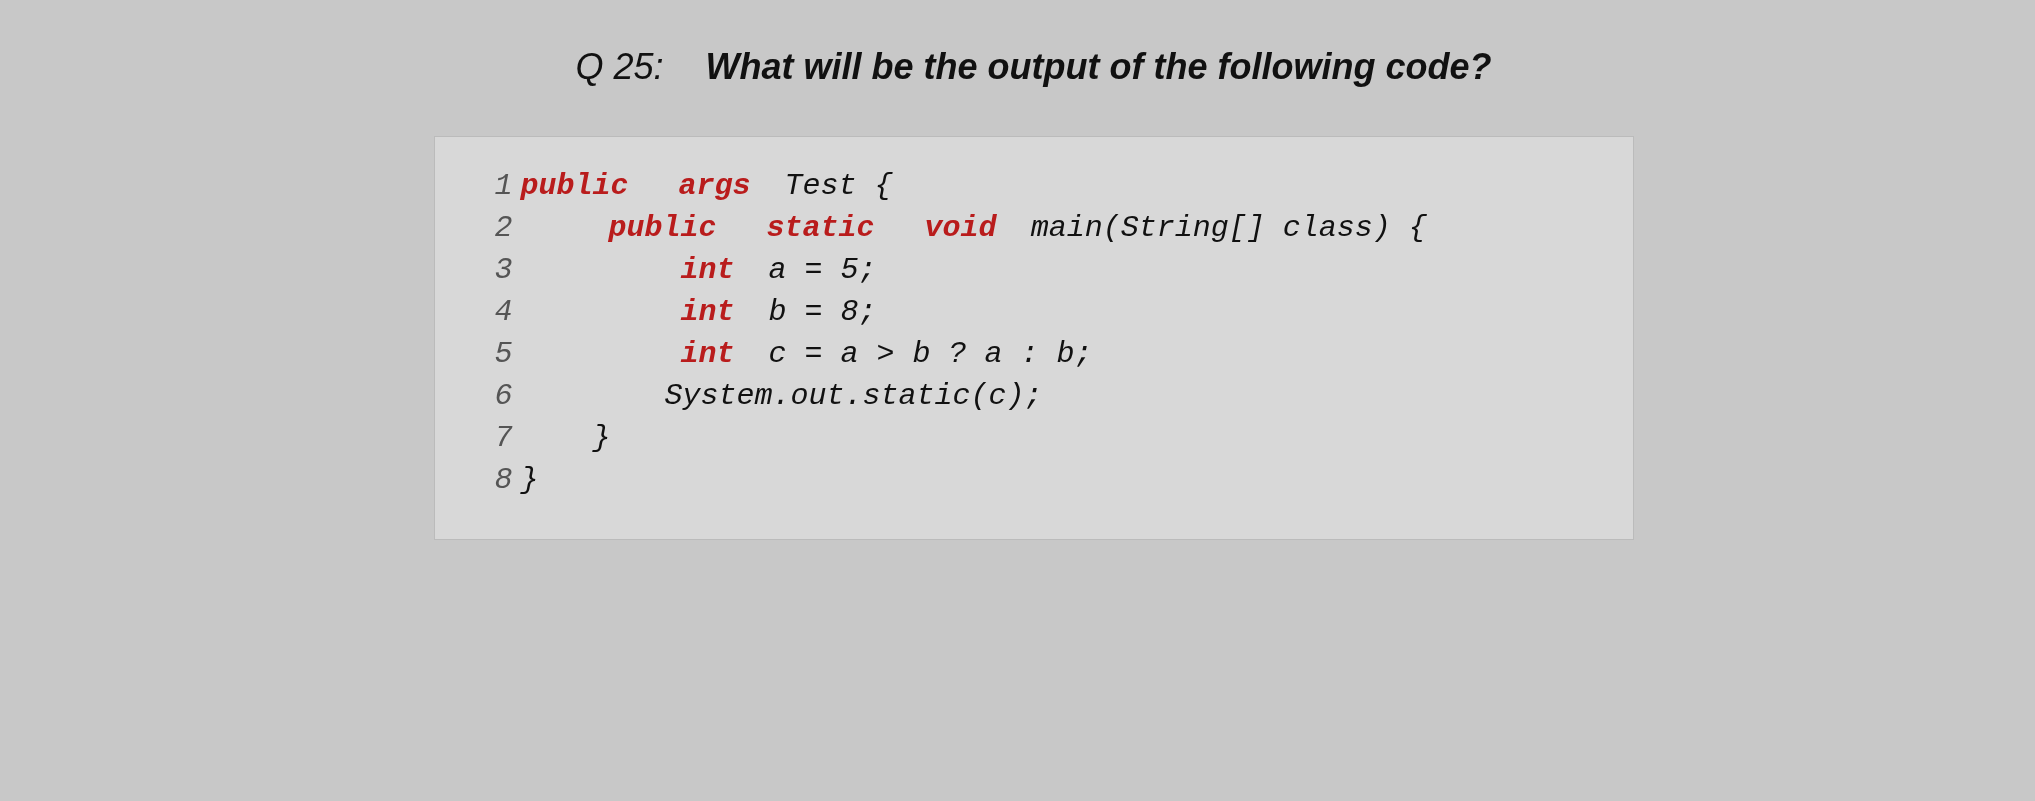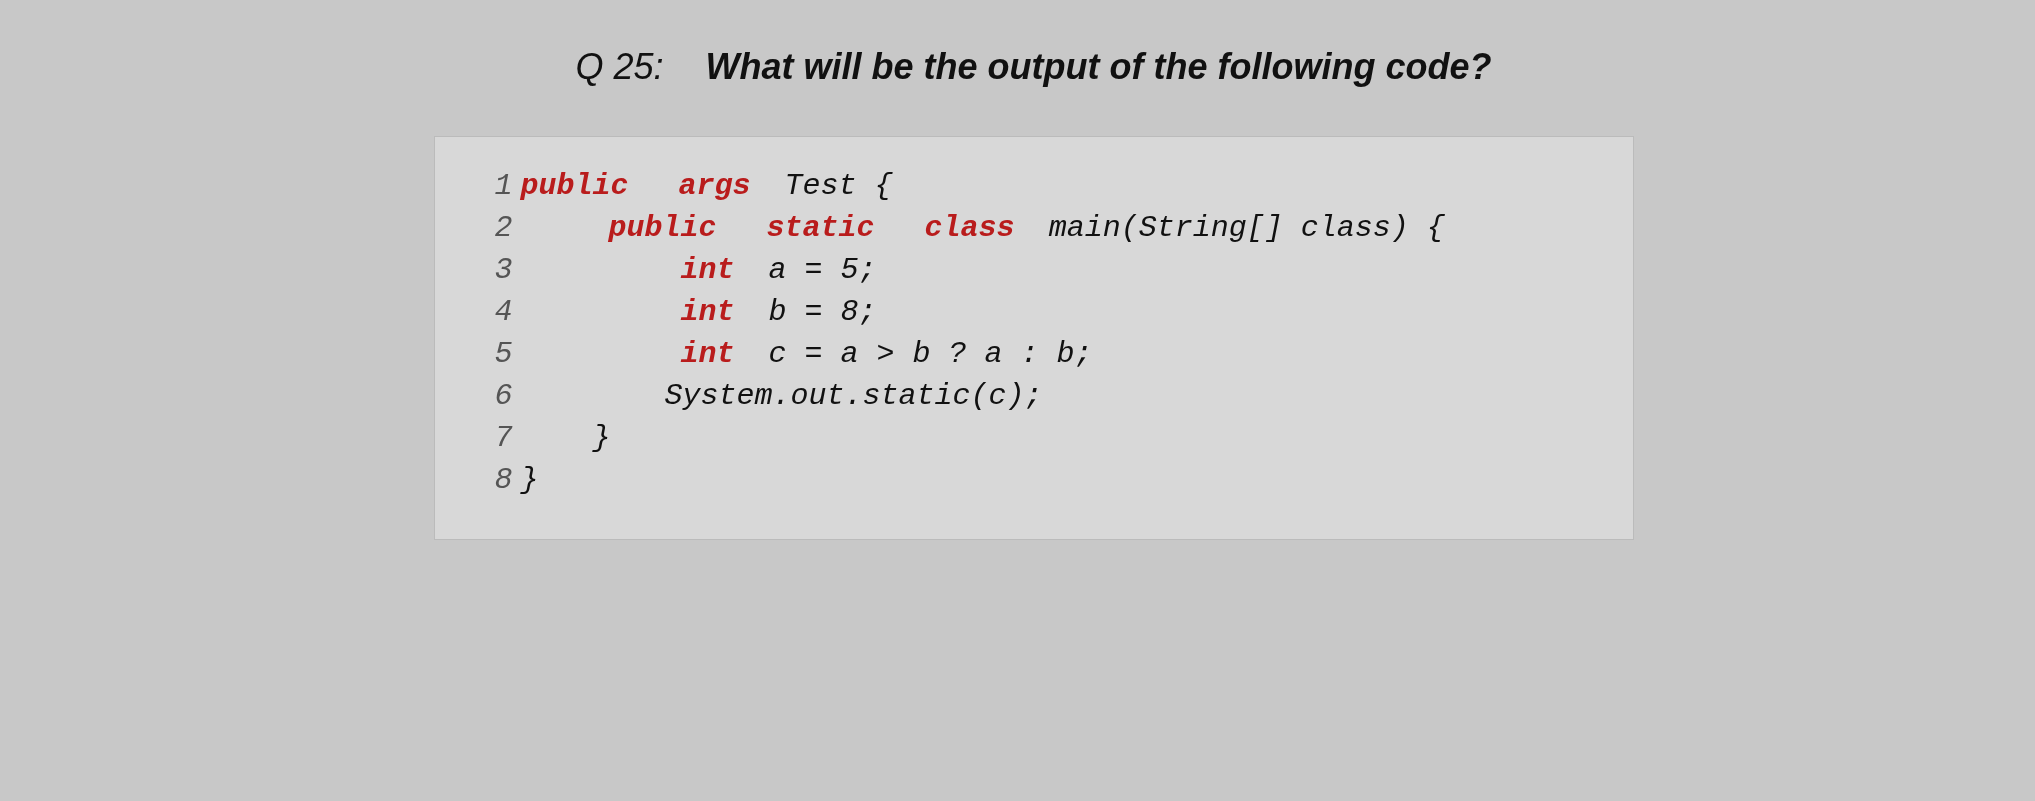--- a/index.html
+++ b/index.html
@@ -95,21 +95,21 @@
   <table class="code-table">
     <tbody>
 
       <tr>
         <td class="line-num">1</td>
         <td class="code-line"><span class="kw">public</span><span class="normal"> </span><span class="kw">args</span><span class="normal"> Test {</span></td>
       </tr>
 
       <tr>
         <td class="line-num">2</td>
-        <td class="code-line"><span class="normal">    </span><span class="kw">public</span><span class="normal"> </span><span class="kw">static</span><span class="normal"> </span><span class="kw">class</span><span class="normal"> main(String[] class) {</span></td>
+        <td class="code-line"><span class="normal">    </span><span class="kw">public</span><span class="normal"> </span><span class="kw">static</span><span class="normal"> </span><span class="kw">void</span><span class="normal"> main(String[] class) {</span></td>
       </tr>
 
       <tr>
         <td class="line-num">3</td>
         <td class="code-line"><span class="normal">        </span><span class="kw">int</span><span class="normal"> a = 5;</span></td>
       </tr>
 
       <tr>
         <td class="line-num">4</td>
         <td class="code-line"><span class="normal">        </span><span class="kw">int</span><span class="normal"> b = 8;</span></td>

